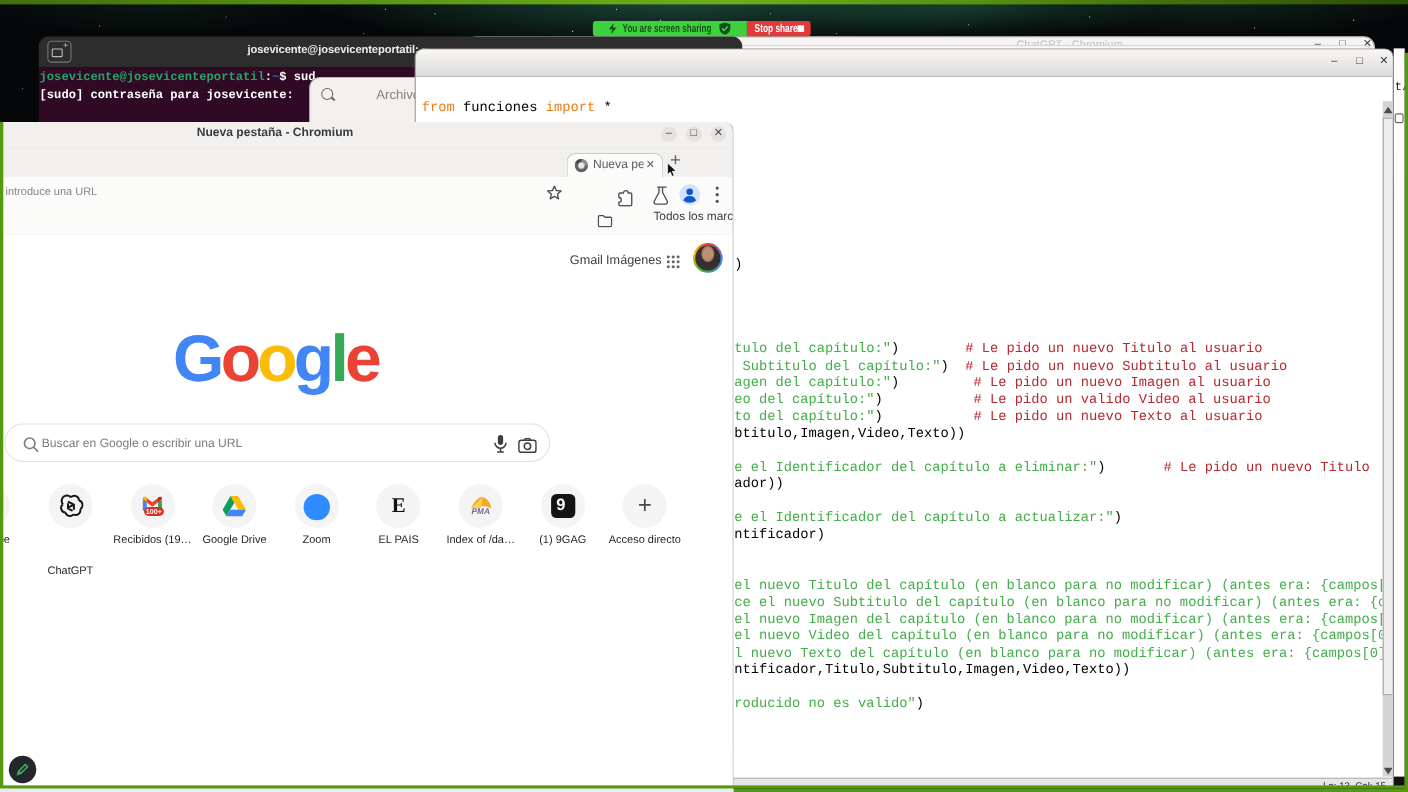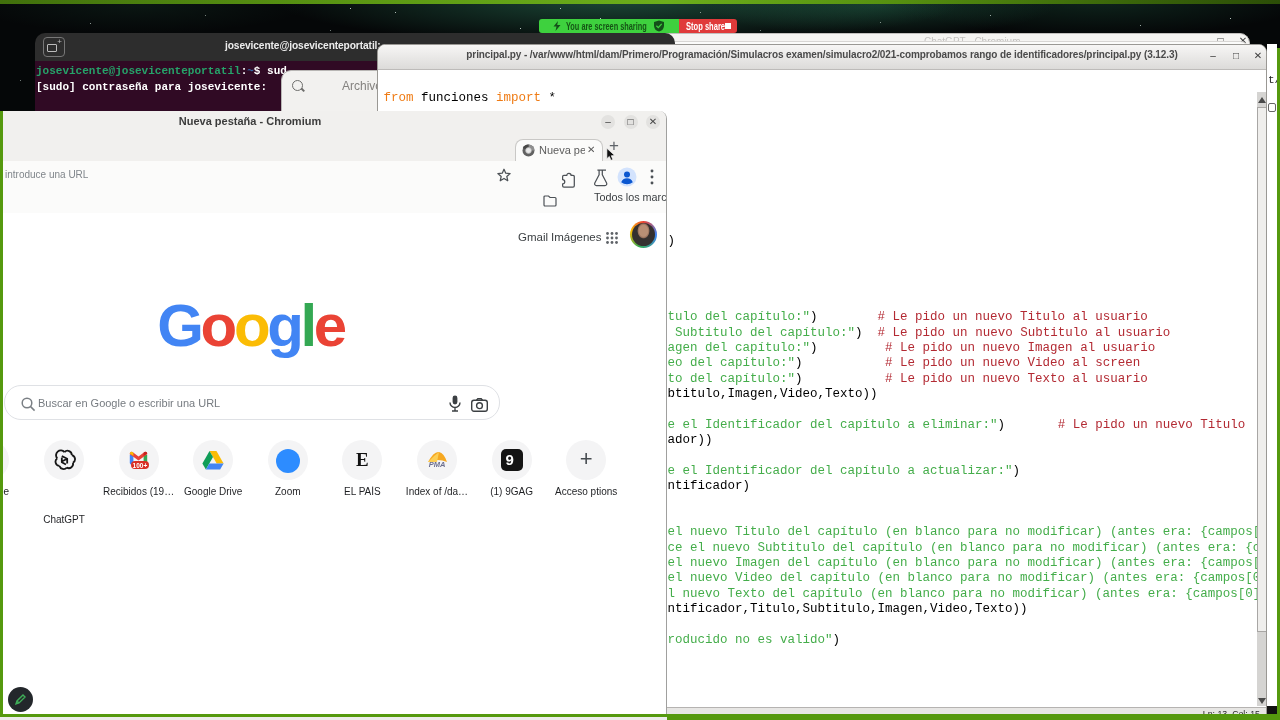--- a/index.html
+++ b/index.html
@@ -108,36 +108,35 @@
   </div>
 </div>
 
 <div class="abs" id="archivo">
   <div class="mag"></div>
   <div class="t">Archivos</div>
 </div>
 
 <div class="abs" id="idle">
   <div id="idletitle">
-    <div class="t">principal.py - /var/www/html/dam/Primero/Programación/Simulacros examen/simulacro2/021-comprobamos rango de identificadores/principal.py (3.12.3)</div>
     <div class="wbtn" style="left:830px;top:6px;">–</div>
     <div class="wbtn" style="left:853px;top:6px;">□</div>
     <div class="wbtn" style="left:875px;top:6px;">✕</div>
   </div>
   <div id="idletext">
       <div class="code" style="left:5.5px;top:-1.4px;"><span class="co">from</span> funciones <span class="co">import</span> *</div>
 <pre class="code" style="left:4.5px;top:141.7px;margin:0;">                                      )
 
 
 
 
                                       <span class="cg">tulo del capítulo:"</span>)        <span class="cr"># Le pido un nuevo Titulo al usuario</span>
                                        <span class="cg">Subtitulo del capítulo:"</span>)  <span class="cr"># Le pido un nuevo Subtitulo al usuario</span>
                                       <span class="cg">agen del capítulo:"</span>)         <span class="cr"># Le pido un nuevo Imagen al usuario</span>
-                                      <span class="cg">eo del capítulo:"</span>)           <span class="cr"># Le pido un nuevo Video al screen</span>
+                                      <span class="cg">eo del capítulo:"</span>)           <span class="cr"># Le pido un valido Video al usuario</span>
                                       <span class="cg">to del capítulo:"</span>)           <span class="cr"># Le pido un nuevo Texto al usuario</span>
                                       btitulo,Imagen,Video,Texto))
 
                                       <span class="cg">e el Identificador del capítulo a eliminar:"</span>)       <span class="cr"># Le pido un nuevo Titulo</span>
                                       ador))
 
                                       <span class="cg">e el Identificador del capítulo a actualizar:"</span>)
                                       ntificador)
 
 
@@ -278,21 +277,21 @@
 <path d="M4 11 Q12 3 15 1 L13 11 Z" fill="#fcce54"></path>
 <text x="13" y="16" text-anchor="middle" font-family="Liberation Sans" font-style="italic" font-weight="bold" font-size="7.5" fill="#6c6f8f">PMA</text>
 </svg>
     <div style="position:absolute;left:551.0px;top:273px;width:104px;text-align:center;font-size:10px;color:#1f2023;white-space:nowrap;overflow:hidden;">Index of /da…</div>
     <div style="position:absolute;left:657.6px;top:227px;width:40px;height:40px;border-radius:50%;background:#f4f4f5;"></div>
     <div style="position:absolute;left:666.6px;top:236.5px;width:22px;height:22px;border-radius:5px;background:#141414;"></div>
 <div style="position:absolute;left:671.6px;top:238.5px;width:12px;height:17px;font-size:15px;font-weight:bold;color:#fff;font-family:'Liberation Sans',sans-serif;">9</div>
     <div style="position:absolute;left:625.6px;top:273px;width:104px;text-align:center;font-size:10px;color:#1f2023;white-space:nowrap;overflow:hidden;">(1) 9GAG</div>
     <div style="position:absolute;left:732.2px;top:227px;width:40px;height:40px;border-radius:50%;background:#f4f4f5;"></div>
     <div style="position:absolute;left:742.2px;top:233.5px;width:20px;text-align:center;font-size:22px;font-weight:400;color:#474c50;">+</div>
-    <div style="position:absolute;left:700.2px;top:273px;width:104px;text-align:center;font-size:10px;color:#1f2023;white-space:nowrap;overflow:hidden;">Acceso ptions</div>
+    <div style="position:absolute;left:700.2px;top:273px;width:104px;text-align:center;font-size:10px;color:#1f2023;white-space:nowrap;overflow:hidden;">Acceso directo</div>
       </div>
     <div style="position:absolute;left:174px;top:474.5px;width:25px;height:25px;border-radius:50%;background:#23272b;"></div>
     <svg width="13" height="13" viewBox="0 0 13 13" style="position:absolute;left:180px;top:480.5px;">
       <path d="M2 11 L3 8 L9 2 L11 4 L5 10 Z M3 8 L5 10" fill="none" stroke="#3fae58" stroke-width="1.4"></path>
     </svg>
   </div>
 </div>
 
 <div class="abs" id="sharepill">
   <svg width="10" height="10" viewBox="0 0 10 10" style="position:absolute;left:13px;top:2px;">

